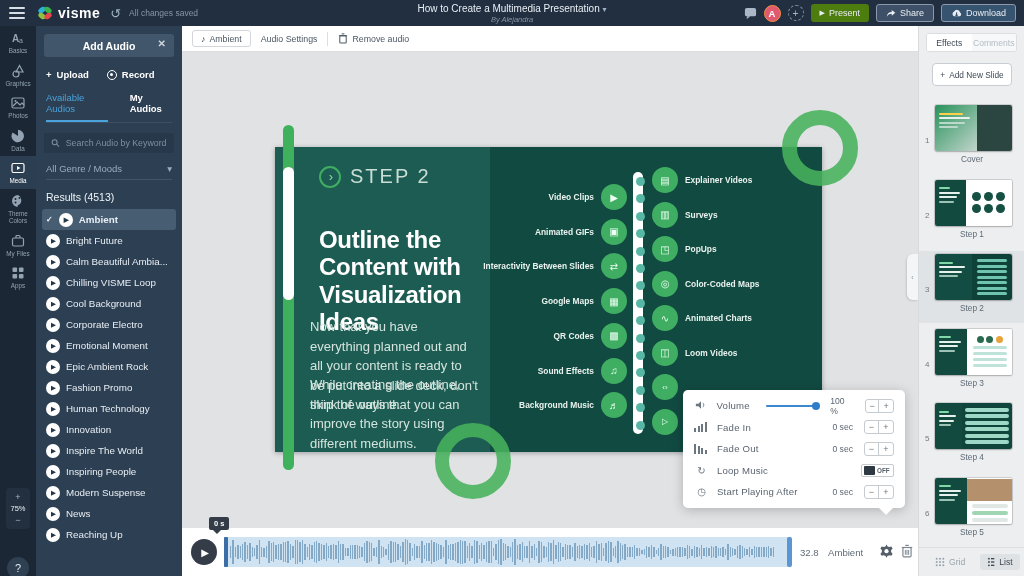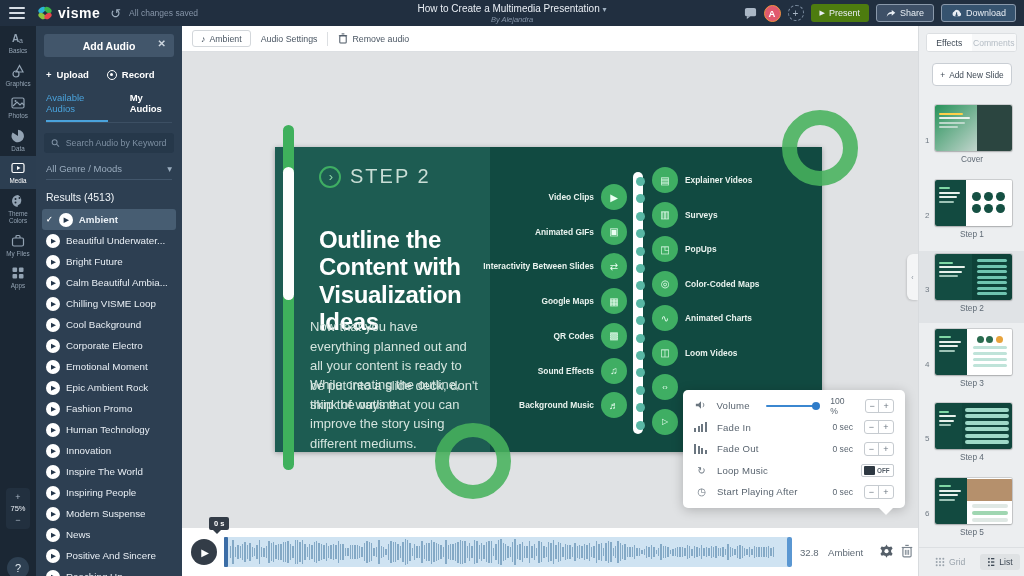--- a/index.html
+++ b/index.html
@@ -352,24 +352,20 @@
     </div>
     <div class="p-results">Results (4513)</div>
     <div id="audio-list">
         <div class="audio-item sel">
           <span class="chk">✓</span>
           <span class="pcirc">▶</span>
           <span>Ambient</span>
         </div>
         <div class="audio-item">
           <span class="pcirc">▶</span>
-          <span>Beautiful Underwater...</span>
-        </div>
-        <div class="audio-item">
-          <span class="pcirc">▶</span>
           <span>Bright Future</span>
         </div>
         <div class="audio-item">
           <span class="pcirc">▶</span>
           <span>Calm Beautiful Ambia...</span>
         </div>
         <div class="audio-item">
           <span class="pcirc">▶</span>
           <span>Chilling VISME Loop</span>
         </div>
@@ -409,24 +405,20 @@
           <span class="pcirc">▶</span>
           <span>Inspiring People</span>
         </div>
         <div class="audio-item">
           <span class="pcirc">▶</span>
           <span>Modern Suspense</span>
         </div>
         <div class="audio-item">
           <span class="pcirc">▶</span>
           <span>News</span>
-        </div>
-        <div class="audio-item">
-          <span class="pcirc">▶</span>
-          <span>Positive And Sincere</span>
         </div>
         <div class="audio-item">
           <span class="pcirc">▶</span>
           <span>Reaching Up</span>
         </div>
       </div>
   </aside>
 
   <main id="main">
     <div id="canvas-toolbar">

